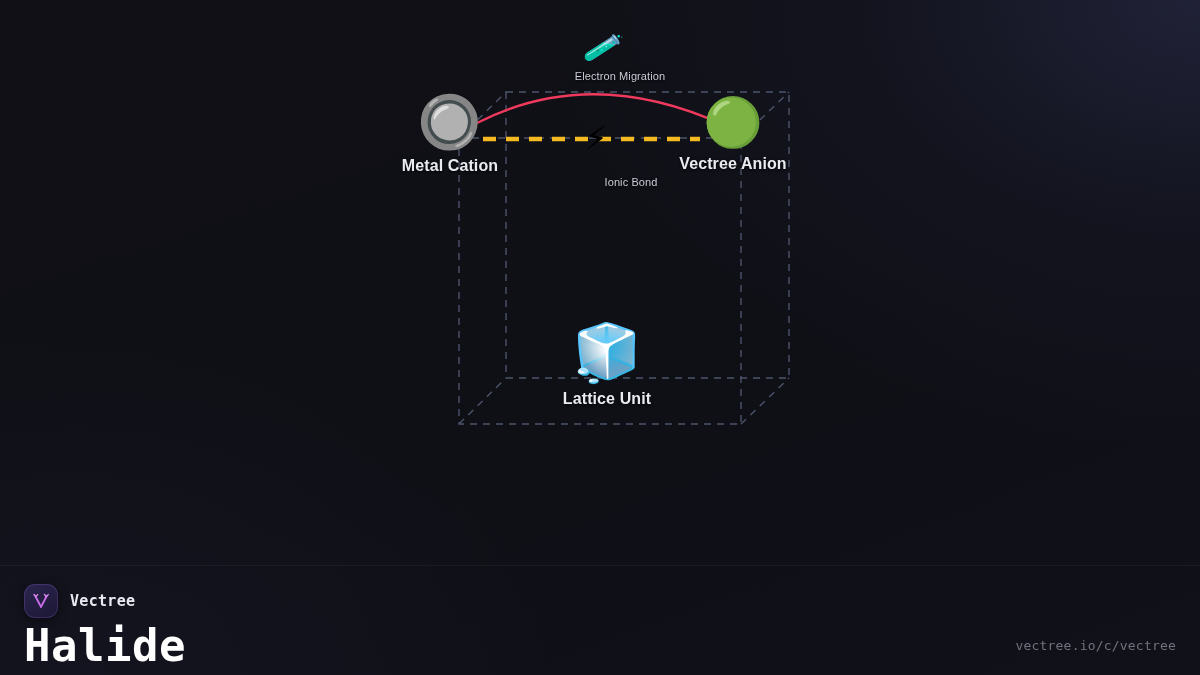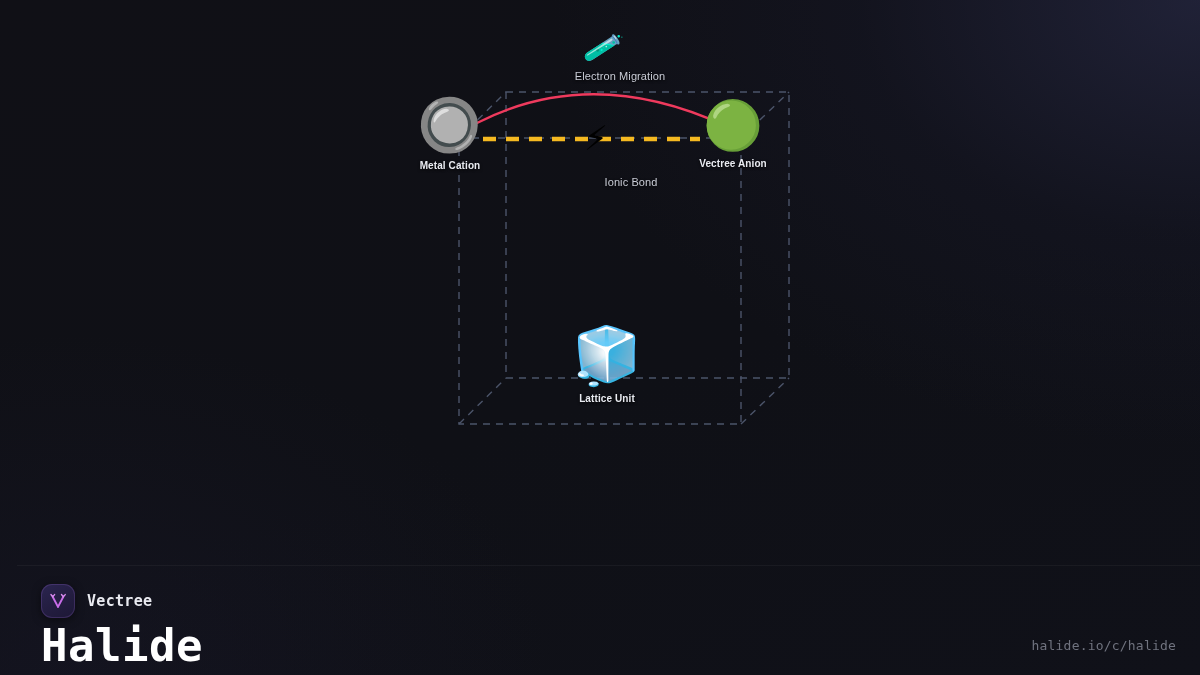--- a/index.html
+++ b/index.html
@@ -40,21 +40,21 @@
   }
 
   .node-emoji {
     font-family:"DejaVu Sans", sans-serif;
     line-height:1;
     user-select:none;
   }
 
   .node-label {
     margin-top:9px;
-    font-size:10px;
+    font-size:16px;
     font-weight:bold;
     color:#e9ebf1;
     white-space:nowrap;
     letter-spacing:0.1px;
     text-shadow:0 1px 3px rgba(0,0,0,0.85);
   }
 
   .edge-label {
     position:absolute;
     transform:translate(-50%,-50%);
@@ -71,21 +71,21 @@
     position:absolute;
     transform:translate(-50%,-50%);
     font-family:"DejaVu Sans", sans-serif;
     line-height:1;
     user-select:none;
   }
 
   
   #footer {
     position:absolute;
-    left:17px; right:0; bottom:0;
+    left:0; right:0; bottom:0;
     height:110px;
     border-top:1px solid rgba(255,255,255,0.045);
   }
 
   #brand-row {
     position:absolute;
     left:24px; top:18px;
     display:flex;
     align-items:center;
     gap:12px;
@@ -189,17 +189,17 @@
           <path d="M6.2 7.4 L4.3 4.9 M6.2 7.4 L8.3 5.0" stroke="#d98bf0" stroke-width="1.5" fill="none" stroke-linecap="round"></path>
           <path d="M17.8 7.4 L15.8 4.9 M17.8 7.4 L19.9 5.0" stroke="#d98bf0" stroke-width="1.5" fill="none" stroke-linecap="round"></path>
           <circle cx="12" cy="18.4" r="1.0" fill="#c86ce8"></circle>
         </svg>
       </div>
       <div id="brand-name">Vectree</div>
     </div>
 
     <div id="page-title">Halide</div>
 
-    <div id="footer-url">halide.io/c/halide</div>
+    <div id="footer-url">vectree.io/c/vectree</div>
 
   </div>
 
 </div>
 
 </body></html>

